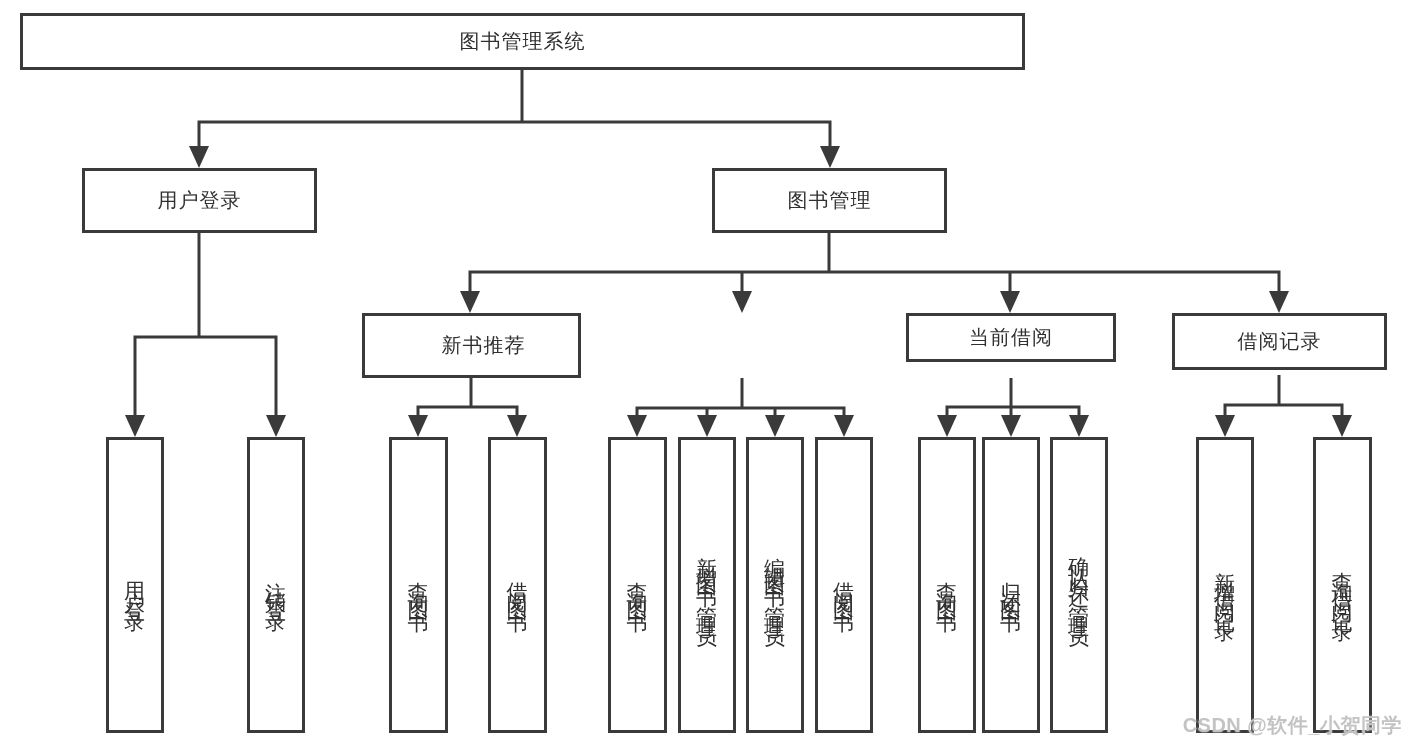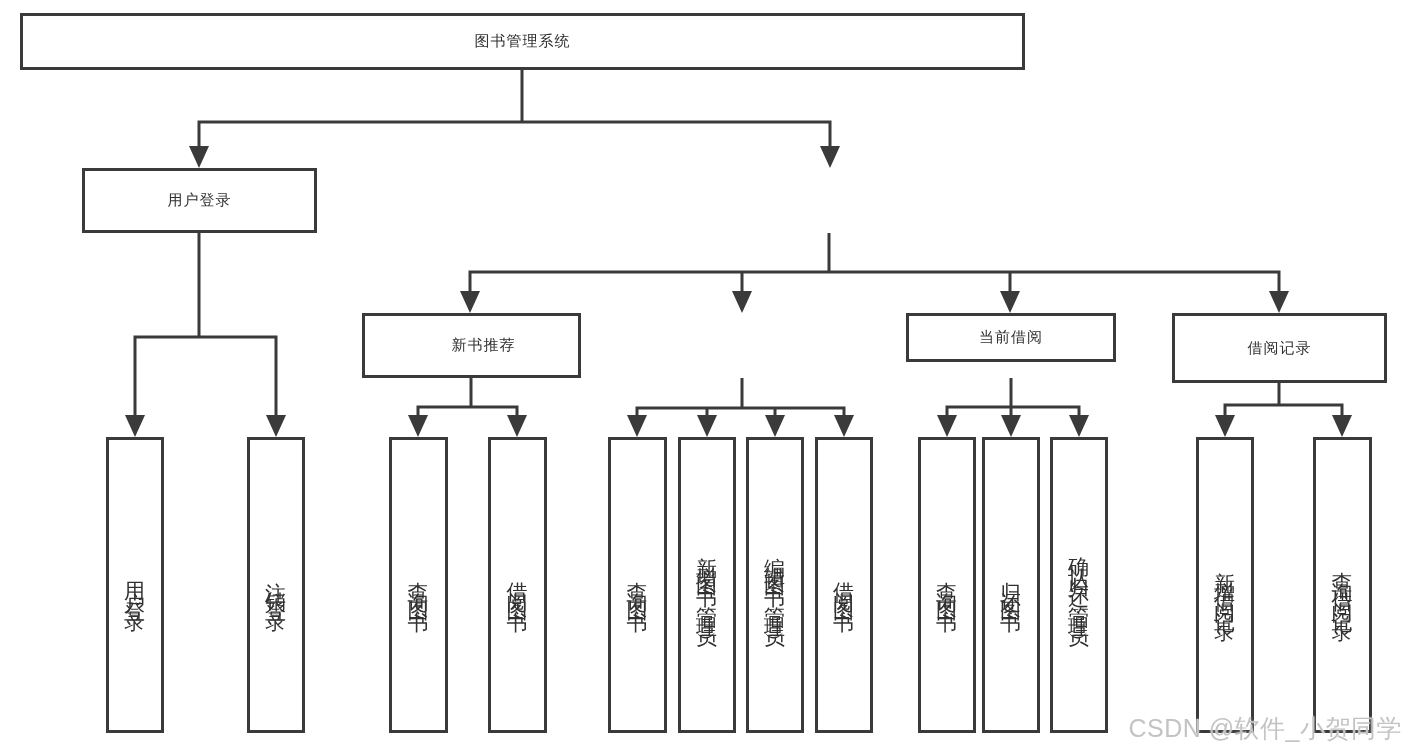--- a/index.html
+++ b/index.html
@@ -10,32 +10,33 @@
     color:var(--text,#303030);
   }
   .connectors{position:absolute;left:0;top:0;width:1405px;height:747px;}
   .cline{stroke:var(--line,#3a3a3a);stroke-width:3;fill:none;}
   .arrow{fill:var(--line,#3a3a3a);stroke:none;}
   .node{
     position:absolute;box-sizing:border-box;
     border:3px solid var(--box_border,#3a3a3a);
     background:#ffffff;
     display:flex;align-items:center;justify-content:center;
-    font-size:15px;letter-spacing:1px;text-align:center;
+    font-size:20px;letter-spacing:1px;text-align:center;
   }
   .leaf{
     writing-mode:vertical-rl;
     font-size:21px;letter-spacing:10px;line-height:1;
   }
   .watermark{
-    position:absolute;right:3px;bottom:2px;
-    font-size:25px;letter-spacing:0.5px;
+    position:absolute;right:3px;bottom:8px;
+    font-size:20px;letter-spacing:0.5px;
     color:var(--watermark,#c3c3c3);
     text-shadow:0 0 2px #ffffff;
     white-space:nowrap;
+    font-weight:bold;
   }
 </style>
 </head>
 <body>
 
 <div class="canvas">
 
   <svg class="connectors" viewBox="0 0 1405 747" xmlns="http://www.w3.org/2000/svg">
 
     <path class="cline" d="M522 70 V123.5 M197.5 122 H831.5 M199 122 V148 M830 122 V148"></path>
@@ -68,24 +69,25 @@
     <polygon class="arrow" points="1069,415 1089,415 1079,437"></polygon>
 
     <path class="cline" d="M1279 375 V406.5 M1223.5 405 H1343.5 M1225 405 V417 M1342 405 V417"></path>
     <polygon class="arrow" points="1215,415 1235,415 1225,437"></polygon>
     <polygon class="arrow" points="1332,415 1352,415 1342,437"></polygon>
   </svg>
 
   <div class="node" style="left:20px;top:13px;width:1005px;height:57px;">图书管理系统</div>
 
   <div class="node" style="left:82px;top:168px;width:235px;height:65px;">用户登录</div>
+  <div class="node" style="left:712px;top:168px;width:235px;height:65px;">图书管理</div>
 
   <div class="node" style="left:362px;top:313px;width:219px;height:65px;padding-left:24px;">新书推荐</div>
   <div class="node" style="left:906px;top:313px;width:210px;height:49px;">当前借阅</div>
-  <div class="node" style="left:1172px;top:313px;width:215px;height:70px;">借阅记录</div>
+  <div class="node" style="left:1172px;top:313px;width:215px;height:57px;">借阅记录</div>
 
   <div class="node leaf" style="left:106px;top:437px;width:58px;height:296px;">用户登录</div>
   <div class="node leaf" style="left:247px;top:437px;width:58px;height:296px;">注销登录</div>
 
   <div class="node leaf" style="left:389px;top:437px;width:59px;height:296px;">查询图书</div>
   <div class="node leaf" style="left:488px;top:437px;width:59px;height:296px;">借阅图书</div>
 
   <div class="node leaf" style="left:608px;top:437px;width:59px;height:296px;">查询图书</div>
   <div class="node leaf" style="left:678px;top:437px;width:58px;height:296px;">新增图书（管理员）</div>
   <div class="node leaf" style="left:746px;top:437px;width:58px;height:296px;">编辑图书（管理员）</div>

